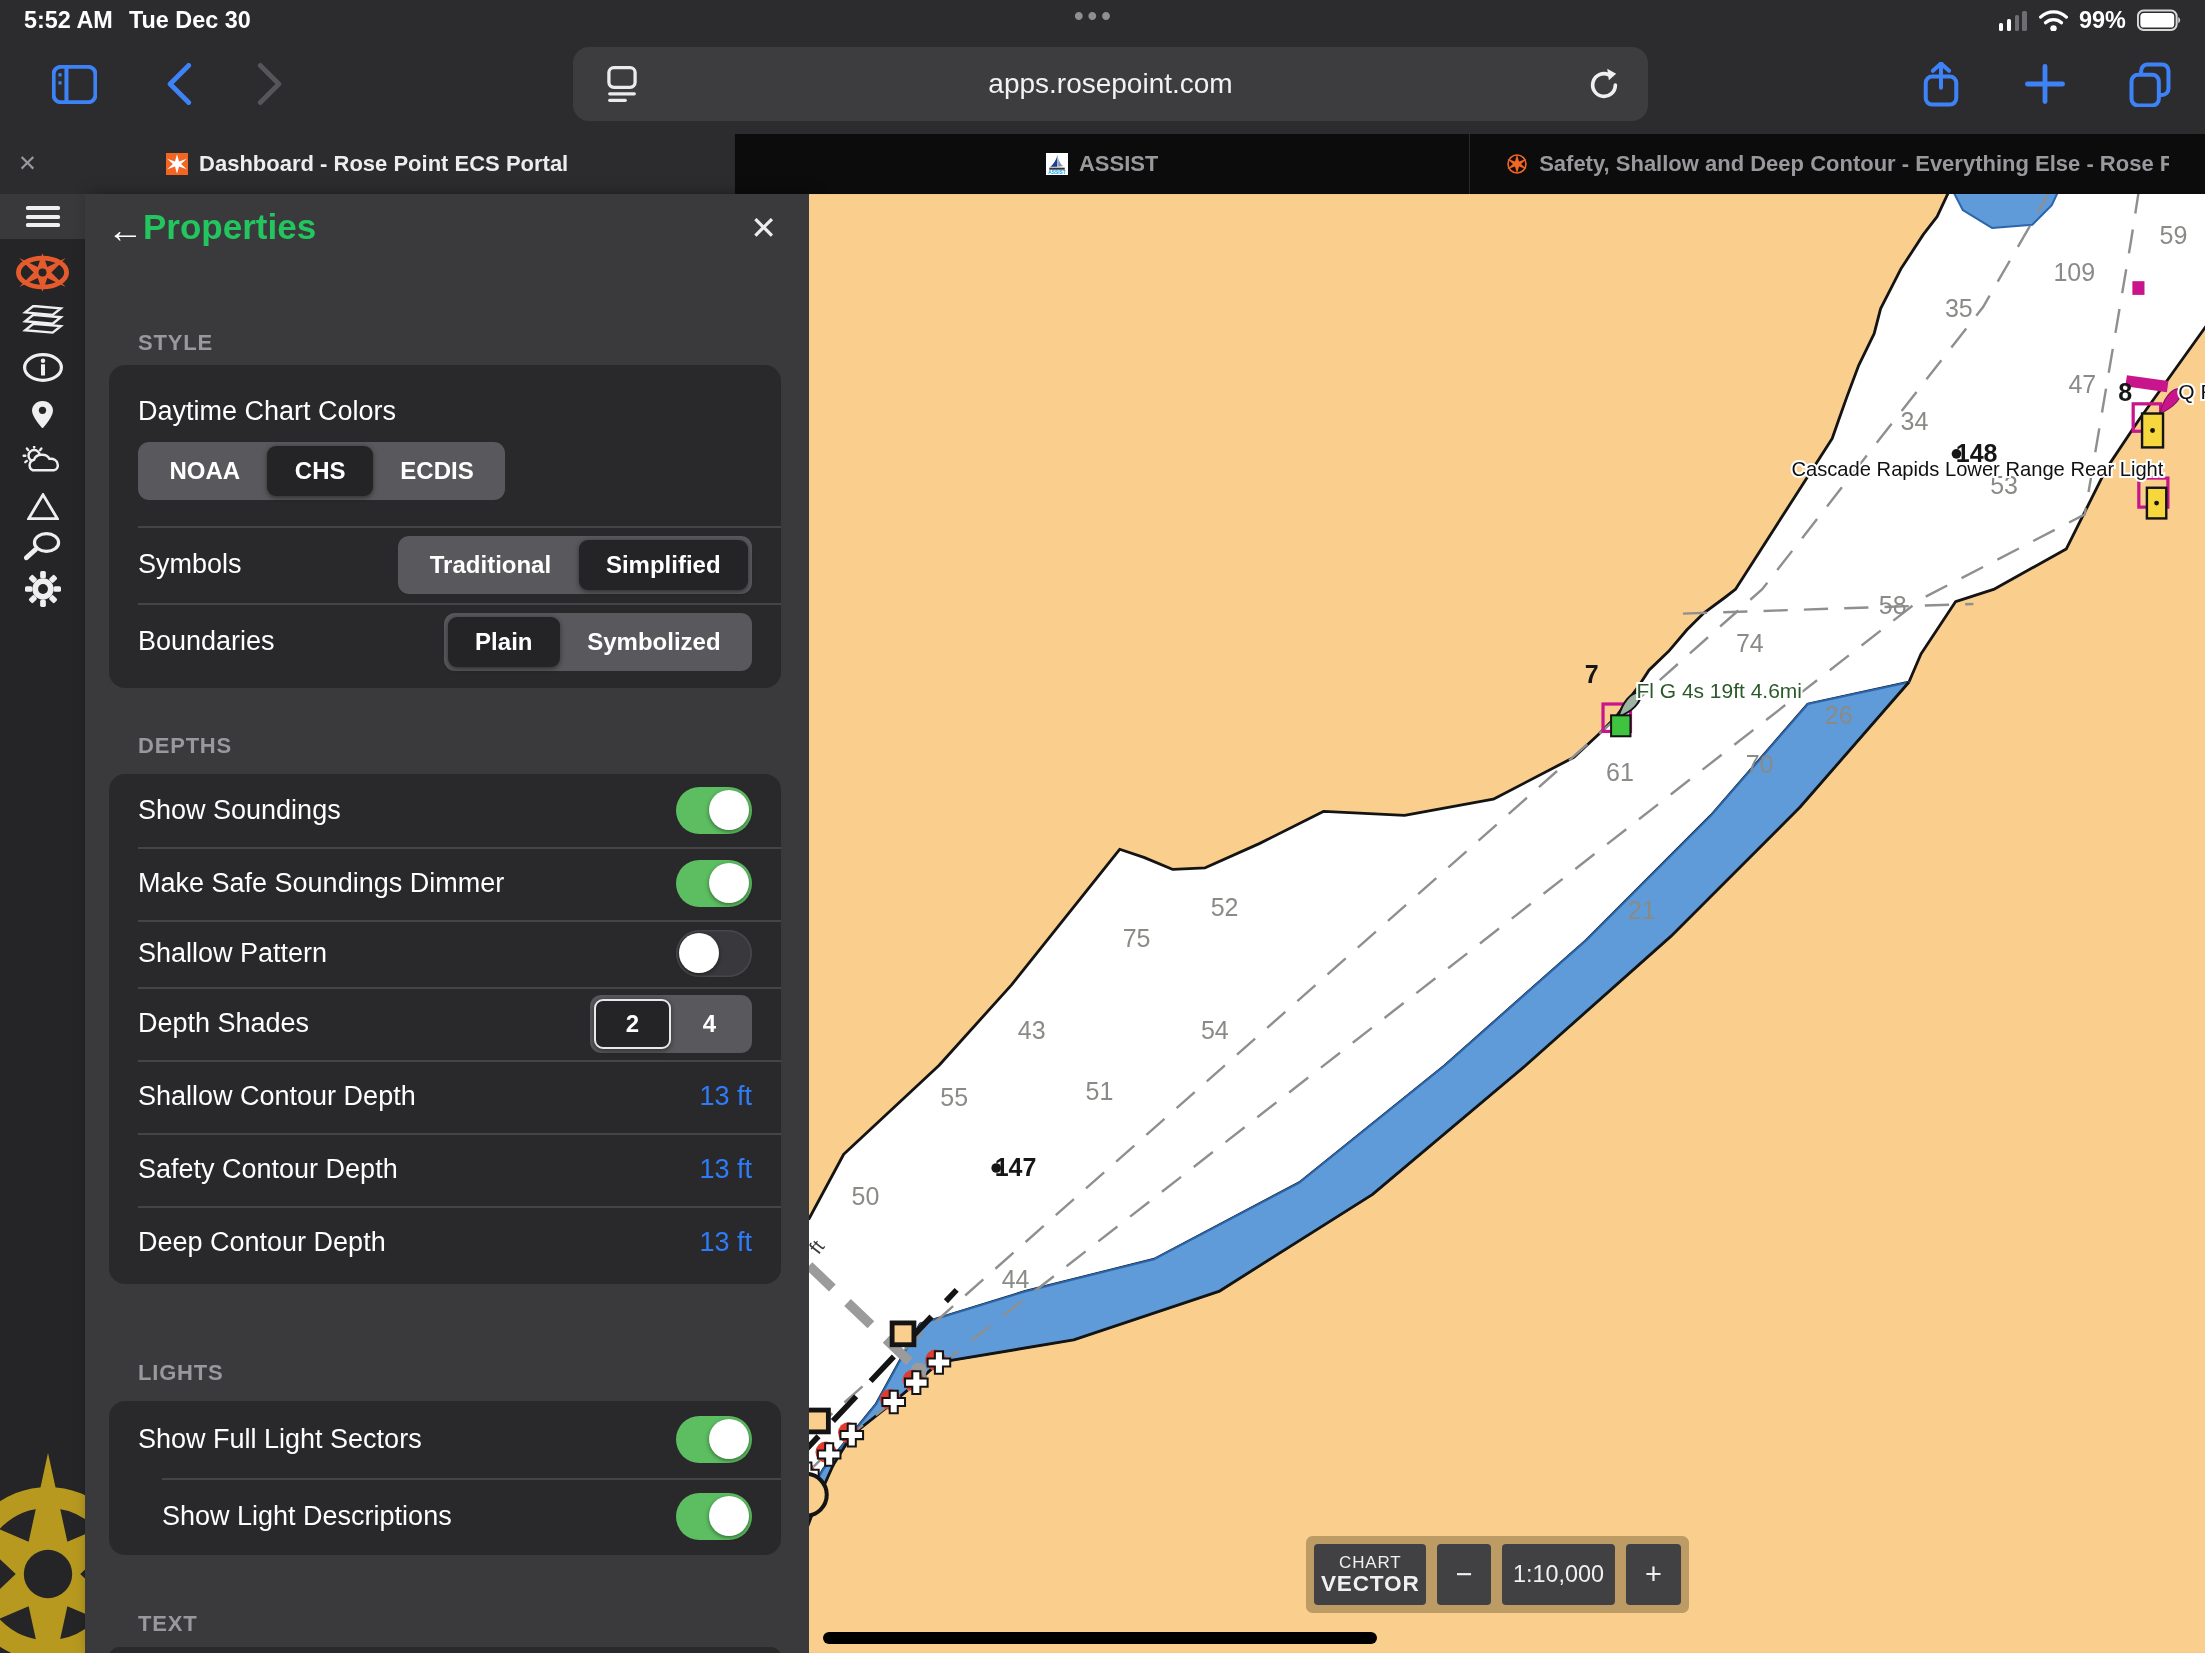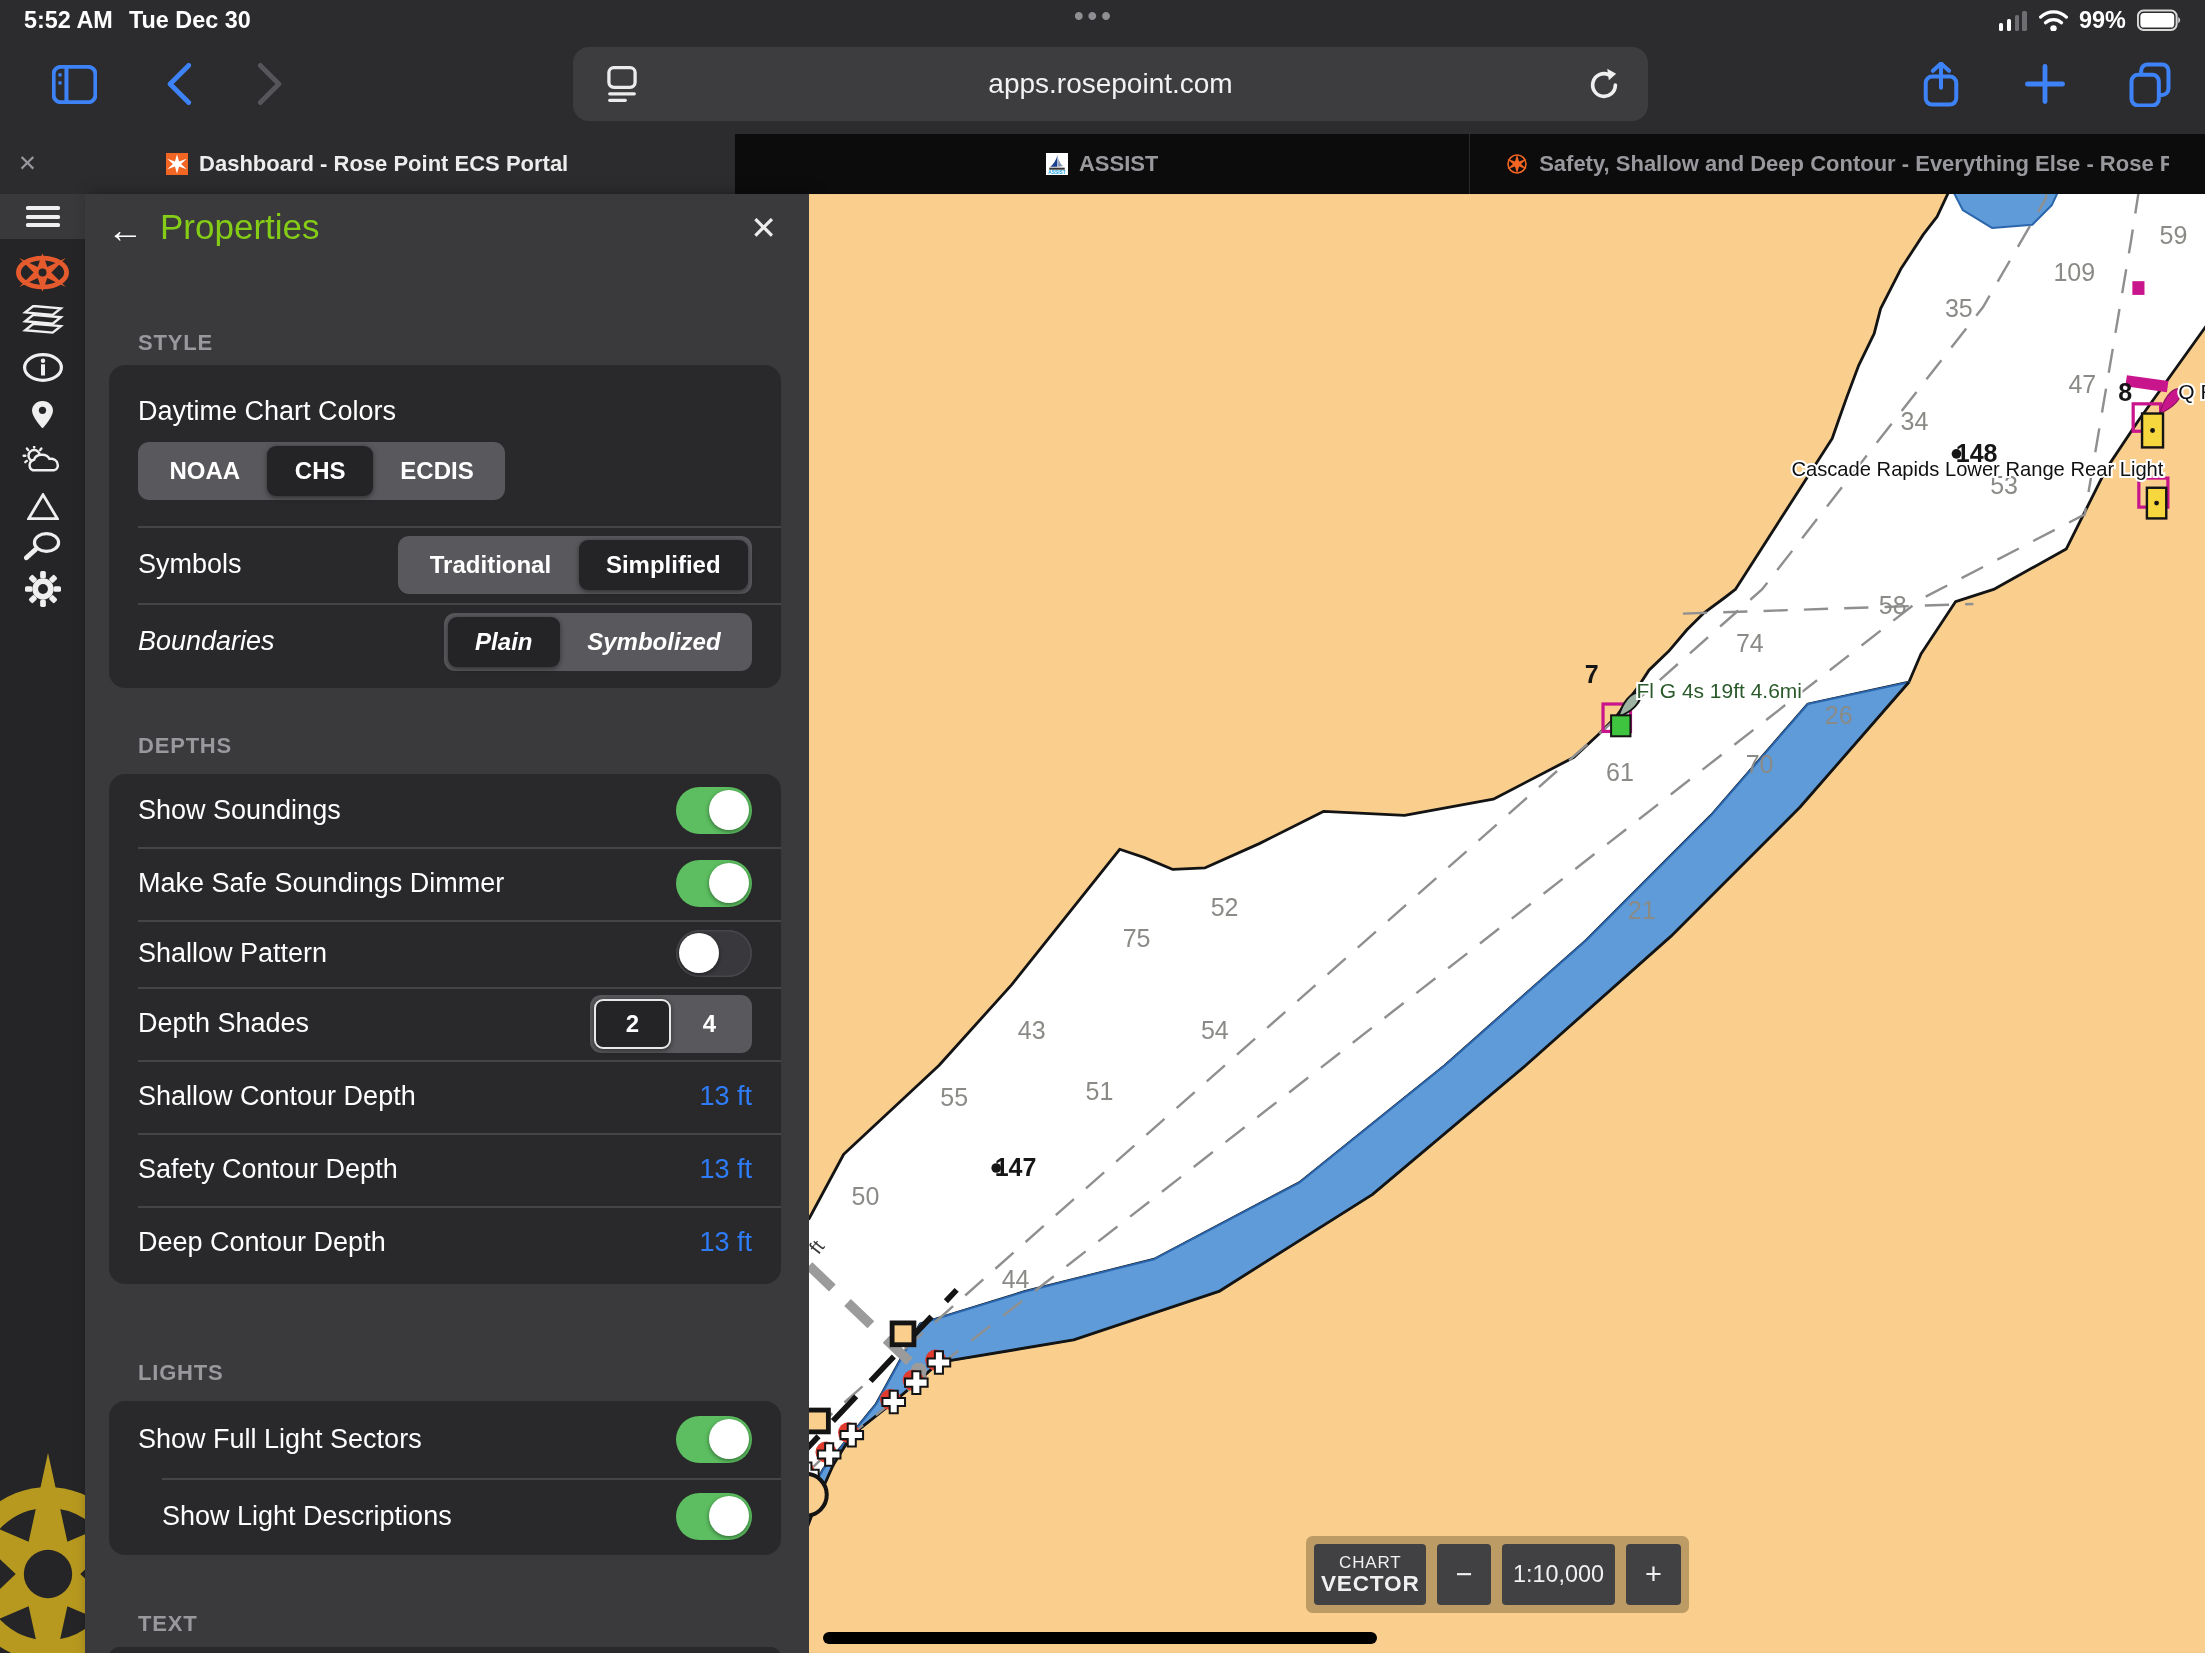--- a/index.html
+++ b/index.html
@@ -42,21 +42,21 @@
   .hamb { width:34px; }
   .hamb i { display:block; height:4px; background:#efefef; border-radius:1.6px; margin:4.8px 0; }
   .side-icon { position:absolute; left:0; width:85px; height:47px; display:flex; align-items:center; justify-content:center; }
   #gold-compass { position:absolute; left:-81px; top:1251px; }
 
   
   #panel { position:absolute; left:85px; top:194px; width:724px; height:1459px; background:#3a3a3c; overflow:hidden;
            box-shadow:4.8px 0 14.5px rgba(0,0,0,.35); }
   #panel-header { position:absolute; left:0; top:0; width:100%; height:73px; }
   #panel-back { position:absolute; left:22.6px; top:14.5px; color:#fff; font-size:36px; font-weight:400; }
-  #panel-title { position:absolute; left:75px; top:13px; color:#84cc16; font-size:35px; font-weight:400; }
+  #panel-title { position:absolute; left:58px; top:13px; color:#22c55e; font-size:35px; font-weight:700; }
   #panel-close { position:absolute; right:32px; top:14.5px; color:#ededed; font-size:32px; font-weight:300; }
   .section-label { position:absolute; left:53px; color:#98989d; font-size:22px; font-weight:600; letter-spacing:0.8px; }
   .card { position:absolute; left:24px; width:672px; background:#29292b; border-radius:16px; overflow:hidden; }
   .row { position:relative; display:flex; align-items:center; padding:0 29px; }
   .row + .row::before, .row.divided::before { content:""; position:absolute; left:29px; right:0; top:0; height:1.6px; background:#454548; }
   .row-label { color:#fff; font-size:27px; flex:1 1 auto; }
   .row-value { color:#2e7cf7; font-size:27px; font-weight:500; }
   .stacked { display:block; padding-top:31px; }
   .stacked .row-label { display:block; margin-bottom:14.5px; }
   .seg { display:inline-flex; background:#59595d; border-radius:11.3px; padding:4px; }
@@ -303,21 +303,21 @@
           <span class="seg-opt sel">CHS</span>
           <span class="seg-opt">ECDIS</span>
         </div></div>
       <div class="row" style="height: 77px;">
         <span class="row-label">Symbols</span>
         <div class="seg">
           <span class="seg-opt">Traditional</span>
           <span class="seg-opt sel">Simplified</span>
         </div>
       </div>
-      <div class="row" style="height: 77px; font-style: italic;">
+      <div class="row" style="height: 77px;">
         <span class="row-label">Boundaries</span>
         <div class="seg">
           <span class="seg-opt sel">Plain</span>
           <span class="seg-opt">Symbolized</span>
         </div>
       </div>
     </div>
 
   <div class="section-label" style="top:539px">DEPTHS</div>
   <div class="card" style="top:580px; height:510px" id="card-depths">

